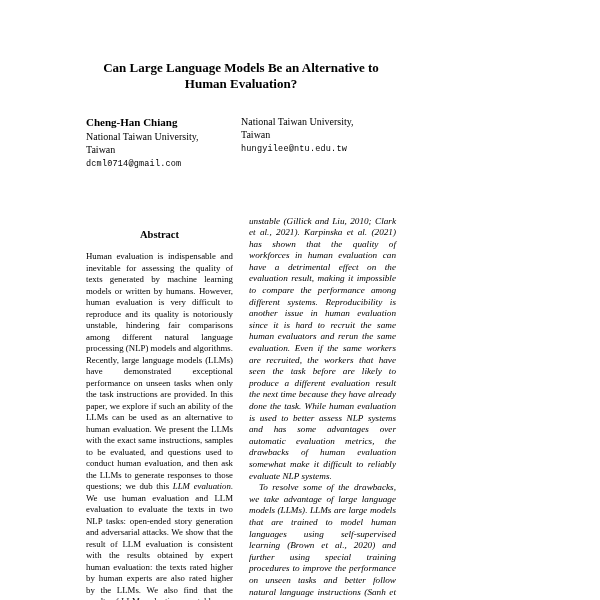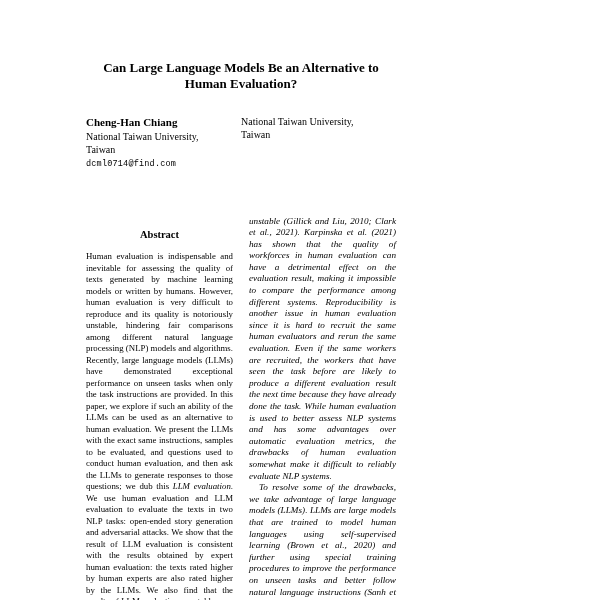--- a/index.html
+++ b/index.html
@@ -83,25 +83,26 @@
 
 <div class="page">
 
   <h1 class="title">Can Large Language Models Be an Alternative to Human Evaluation?</h1>
 
   <div class="authors">
     <div class="author">
       <div class="name">Cheng-Han Chiang</div>
       <div class="affil">National Taiwan University,</div>
       <div class="affil">Taiwan</div>
-      <div class="email">dcml0714@find.com</div>
+      <div class="email">dcml0714@gmail.com</div>
     </div>
     <div class="author">
       <div class="affil">National Taiwan University,</div>
       <div class="affil">Taiwan</div>
+      <div class="email">hungyilee@ntu.edu.tw</div>
     </div>
   </div>
 
   <div class="columns">
 
     <div class="col">
       <div class="abstract-heading">Abstract</div>
       <p class="abstract-text"><span>Human evaluation is indispensable and inevitable for assessing the quality of texts generated by machine learning models or written by humans. However, human evaluation is very difficult to reproduce and its quality is notoriously unstable, hindering fair comparisons among different natural language processing (NLP) models and algorithms. Recently, large language models (LLMs) have demonstrated exceptional performance on unseen tasks when only the task instructions are provided. In this paper, we explore if such an ability of the LLMs can be used as an alternative to human evaluation. We present the LLMs with the exact same instructions, samples to be evaluated, and questions used to conduct human evaluation, and then ask the LLMs to generate responses to those questions; we dub this </span><span class="italic">LLM evaluation</span><span>. We use human evaluation and LLM evaluation to evaluate the texts in two NLP tasks: open-ended story generation and adversarial attacks. We show that the result of LLM evaluation is consistent with the results obtained by expert human evaluation: the texts rated higher by human experts are also rated higher by the LLMs. We also find that the results of LLM evaluation are stable over different formatting of the task instructions and the sampling algorithm used to generate the answer. We are the first to show the potential of using LLMs to assess the quality of texts and discuss the limitations and</span></p>
     </div>
 

